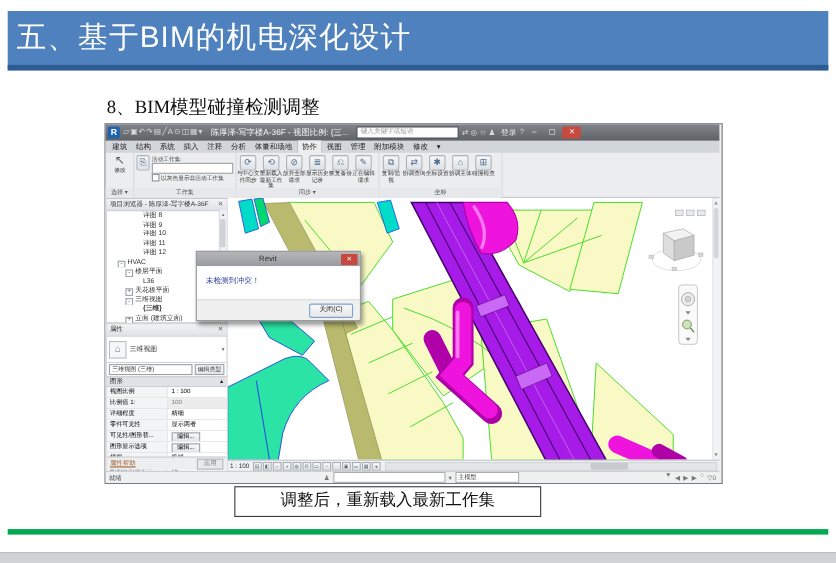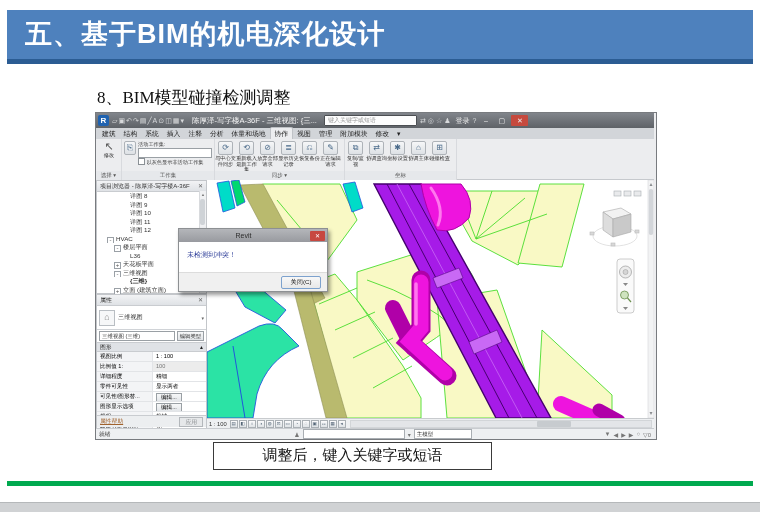--- a/index.html
+++ b/index.html
@@ -2,21 +2,21 @@
 <html><head>
 <meta charset="utf-8">
 <style>
   html,body{margin:0;padding:0;background:#9a9da1;}
   #slide{position:relative;width:760px;height:512px;background:#fff;overflow:hidden;
          font-family:"Liberation Sans",sans-serif;outline:1px solid #c9ccce;}
   .abs{position:absolute;}
 
   
   #banner{left:7px;top:10px;width:746px;height:49px;background:#4E81BD;border-bottom:5px solid #2B5C93;}
-  #banner .t{color:#fff;font-size:27px;font-weight:bold;line-height:49px;padding-left:18px;letter-spacing:1px;}
+  #banner .t{color:#fff;font-size:27px;font-weight:normal;line-height:49px;padding-left:8px;letter-spacing:1px;}
   #subtitle{left:97px;top:86px;font-size:17px;color:#101010;font-family:"Liberation Serif",serif;}
   #caption{left:213px;top:442px;width:277px;height:26px;border:1px solid #3a3a3a;background:#fff;
            font-family:"Liberation Serif",serif;font-size:15px;color:#111;text-align:center;line-height:25px;}
   #green-rule{left:7px;top:481px;width:746px;height:5px;}
   #bottom-band{left:0;top:502px;width:760px;height:10px;background:#d0d2d4;border-top:1px solid #b5b8ba;}
 
   
   #rvt{left:95px;top:112px;width:560px;height:326px;border:1px solid #787b7f;background:#ecedef;font-size:7px;}
   #rvt-titlebar{left:0;top:0;width:558px;height:15px;background:linear-gradient(#81858b,#5e6267);
                 display:flex;align-items:center;gap:3px;padding:0 2px;box-sizing:border-box;color:#e9eaec;}
@@ -125,21 +125,21 @@
     <div class="t">五、基于BIM的机电深化设计</div>
   </div>
 
   <div class="abs" id="subtitle">8、BIM模型碰撞检测调整</div>
 
   <div class="abs" id="rvt">
 
     <div class="abs" id="rvt-titlebar">
       <div class="rlogo">R</div>
       <span id="qat"><span class="qat-ic" style="margin-right: 1px;">▱</span><span class="qat-ic" style="margin-right: 1px;">▣</span><span class="qat-ic" style="margin-right: 1px;">↶</span><span class="qat-ic" style="margin-right: 1px;">↷</span><span class="qat-ic" style="margin-right: 1px;">▤</span><span class="qat-ic" style="margin-right: 1px;">╱</span><span class="qat-ic" style="margin-right: 1px;">A</span><span class="qat-ic" style="margin-right: 1px;">⊙</span><span class="qat-ic" style="margin-right: 1px;">◫</span><span class="qat-ic" style="margin-right: 1px;">▦</span><span class="qat-ic" style="margin-right: 1px;">▾</span></span>
-      <span id="rvt-title-text">陈厚泽-写字楼A-36F - 三维视图: {三...</span>
+      <span id="rvt-title-text">陈厚泽-写字楼A-36F - 视图比例: {三...</span>
       <span id="rvt-search">键入关键字或短语</span>
       <span id="tb-right"><span class="tb-ic" style="margin-right: 2px;">⇄</span><span class="tb-ic" style="margin-right: 2px;">◎</span><span class="tb-ic" style="margin-right: 2px;">☆</span><span class="tb-ic" style="margin-right: 2px;">♟</span></span>
       <span id="signin">登录</span>
       <span class="tb-ic">?</span>
       <span class="winbtn">–</span>
       <span class="winbtn">▢</span>
       <span class="winbtn close">✕</span>
     </div>
 
     <div class="abs" id="rvt-tabs">
@@ -421,17 +421,17 @@
     <div id="dlg-title">
       <span class="cap">Revit</span>
       <span id="dlg-close">✕</span>
     </div>
     <div id="dlg-body">未检测到冲突！</div>
     <div id="dlg-foot">
       <div id="dlg-btn">关闭(C)</div>
     </div>
   </div>
 
-  <div class="abs" id="caption">调整后，键入关键字或短语</div>
+  <div class="abs" id="caption">调整后，重新载入最新工作集</div>
 
   <div class="abs" id="green-rule" style="background: rgb(0, 169, 79);"></div>
   <div class="abs" id="bottom-band"></div>
 </div>
 
 </body></html>

